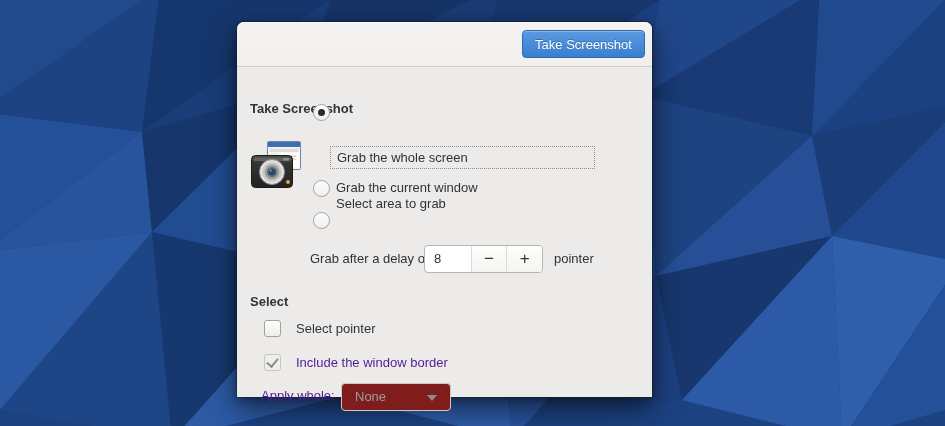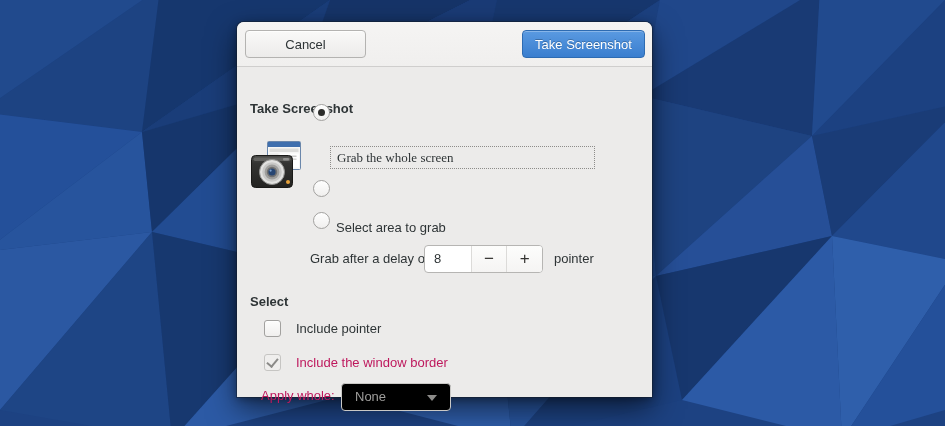--- a/index.html
+++ b/index.html
@@ -35,35 +35,35 @@
   .btn-primary{
     right:7px;width:123px;border:1px solid #2d6bb2;color:#ffffff;
     background:linear-gradient(#5a9ae1,#3a7ecf);
     text-shadow:0 -1px rgba(0,0,0,.25);
     box-shadow:inset 0 1px rgba(255,255,255,.28);
   }
   .body{position:absolute;left:0;top:45px;right:0;bottom:0;}
 
   .section-title{font-weight:700;height:16px;line-height:16px;}
   .lbl{height:16px;line-height:16px;white-space:nowrap;}
-  .dim{color:#be185d;}
+  .dim{color:#4c1d95;}
 
   
   .radio{
     width:15px;height:15px;border:1px solid #a2a19f;border-radius:50%;
     background:linear-gradient(#fefefe,#f0efee);
     box-shadow:inset 0 1px rgba(255,255,255,.8);
   }
   .radio.checked::after{
     content:"";position:absolute;left:4px;top:4px;width:7px;height:7px;
     border-radius:50%;background:#2b2b29;
   }
   .focus-label{
     left:93px;top:79px;width:257px;height:21px;line-height:21px;
-    border:1px dotted #8d8c8a;padding-left:6px;font-family:Liberation Serif, serif;
+    border:1px dotted #8d8c8a;padding-left:6px;
   }
 
   
   .spin{
     left:187px;top:178px;width:119px;height:28px;box-sizing:border-box;
     background:#fff;border:1px solid #b6b5b3;border-radius:4px;display:flex;
     overflow:hidden;
   }
   .spin-val{width:47px;padding-left:9px;line-height:26px;box-sizing:border-box;}
   .spin-btn{
@@ -81,21 +81,21 @@
   .cb.disabled{background:#efeeed;border-color:#c6c5c3;box-shadow:none;}
   .cb.checked::after{
     content:"";position:absolute;left:4px;top:1px;width:5px;height:9px;
     border-right:2px solid #8b8a88;border-bottom:2px solid #8b8a88;
     transform:rotate(40deg);
   }
 
   
   .combo{
     left:104px;top:316px;width:110px;height:28px;box-sizing:border-box;
-    border:1px solid #c9c8c6;border-radius:4px;background:#000000;
+    border:1px solid #c9c8c6;border-radius:4px;background:#7f1d1d;
   }
   .combo-txt{position:absolute;left:13px;top:5px;height:16px;line-height:16px;color:#9e9d9b;}
   .combo-arrow{
     position:absolute;right:13px;top:11px;width:0;height:0;
     border-left:5px solid transparent;border-right:5px solid transparent;
     border-top:6px solid #8d8c8a;
   }
 </style>
 </head>
 <body>
@@ -138,21 +138,20 @@
     <polygon points="656,276 512,440 682,400" fill="#1c4180"></polygon>
     <polygon points="656,276 832,236 682,400" fill="#17376e"></polygon>
     <polygon points="832,236 682,400 842,440" fill="#2c5aa6"></polygon>
     <polygon points="832,236 960,262 842,440" fill="#2f5fab"></polygon>
     <polygon points="960,262 842,440 945,410" fill="#24509a"></polygon>
   </svg>
 
   <div class="dialog">
 
     <div class="headerbar">
-      <div class="btn btn-cancel">Cancel</div>
       <div class="btn btn-primary">Take Screenshot</div>
     </div>
 
     <div class="body">
 
       <div class="abs section-title" style="left:13px;top:34px">Take Screenshot</div>
 
       <div class="abs radio checked" style="left:76px;top:37px"></div>
       <div class="abs focus-label">Grab the whole screen</div>
 
@@ -178,36 +177,37 @@
         <circle cx="21" cy="33" r="12.5" fill="#e2e2e0" stroke="#8f8f8d"></circle>
         <circle cx="21" cy="33" r="9.8" fill="#c8c8c6"></circle>
         <circle cx="21" cy="33" r="7.4" fill="#9e9e9c"></circle>
         <circle cx="21" cy="33" r="5.2" fill="#707070"></circle>
         <circle cx="21" cy="33" r="3.6" fill="#274672"></circle>
         <circle cx="19.6" cy="31.6" r="1.1" fill="#7fa3cf"></circle>
         <circle cx="37" cy="43" r="2" fill="#e8a33c"></circle>
       </svg>
 
       <div class="abs radio" style="left:76px;top:113px"></div>
+      <div class="abs lbl" style="left:99px;top:113px">Grab the current window</div>
 
       <div class="abs radio" style="left:76px;top:145px"></div>
-      <div class="abs lbl" style="left:99px;top:153px">Select area to grab</div>
+      <div class="abs lbl" style="left:99px;top:129px">Select area to grab</div>
 
       <div class="abs lbl" style="left:73px;top:139px;top:184px">Grab after a delay of</div>
       <div class="abs spin">
         <div class="spin-val">8</div>
         <div class="spin-btn">−</div>
         <div class="spin-btn">+</div>
       </div>
       <div class="abs lbl" style="left:317px;top:184px">pointer</div>
 
       <div class="abs section-title" style="left:13px;top:227px">Select</div>
 
       <div class="abs cb" style="left:27px;top:253px"></div>
-      <div class="abs lbl" style="left:59px;top:254px">Include pointer</div>
+      <div class="abs lbl" style="left:59px;top:254px">Select pointer</div>
 
       <div class="abs cb checked disabled" style="left:27px;top:287px"></div>
       <div class="abs lbl dim" style="left:59px;top:288px">Include the window border</div>
 
       <div class="abs lbl dim" style="left:24px;top:321px">Apply whole:</div>
       <div class="abs combo">
         <div class="combo-txt">None</div>
         <div class="combo-arrow"></div>
       </div>
 

